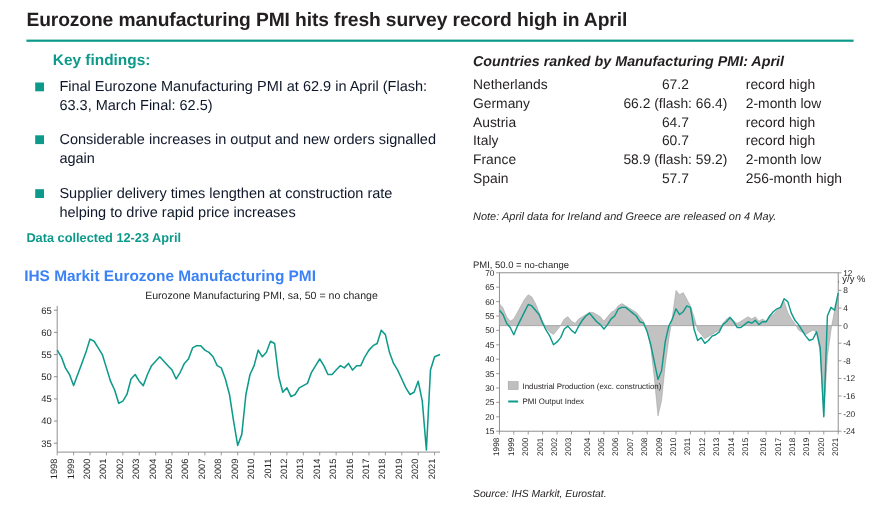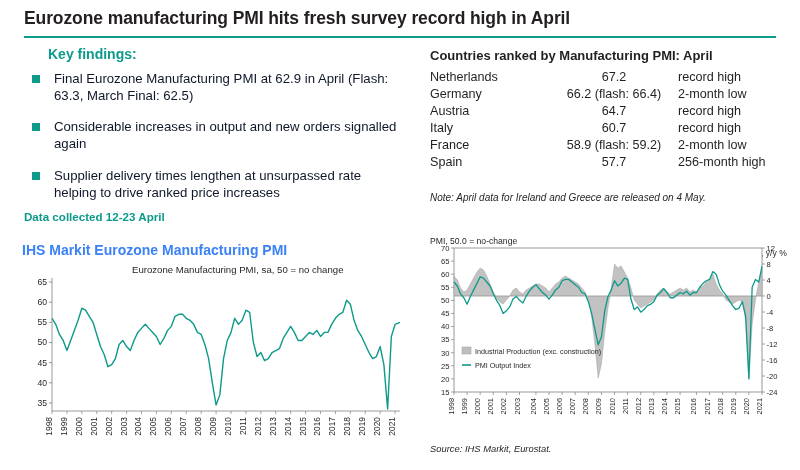--- a/index.html
+++ b/index.html
@@ -95,20 +95,21 @@
     color: #231f20;
   }
   
   .table-title {
     position: absolute;
     left: 430px;
     top: 48px;
     font-size: 13px;
     font-weight: bold;
     color: #231f20;
+    font-style: italic;
   }
   table.pmi {
     position: absolute;
     left: 430px;
     top: 68px;
     width: 348px;
     border-collapse: collapse;
     font-size: 12.6px;
     color: #231f20;
   }
@@ -184,21 +185,21 @@
     <div class="bullet">
       <span class="sq"></span>
       <span>Final Eurozone Manufacturing PMI at 62.9 in April (Flash: 63.3, March Final: 62.5)</span>
     </div>
     <div class="bullet">
       <span class="sq"></span>
       <span>Considerable increases in output and new orders signalled again</span>
     </div>
     <div class="bullet">
       <span class="sq"></span>
-      <span>Supplier delivery times lengthen at unsurpassed rate helping to drive ranked price increases</span>
+      <span>Supplier delivery times lengthen at construction rate helping to drive rapid price increases</span>
     </div>
   </div>
 
   <div class="collected">Data collected 12-23 April</div>
 
   <div class="left-chart-title">IHS Markit Eurozone Manufacturing PMI</div>
   <div class="left-chart-sub">Eurozone Manufacturing PMI, sa, 50 = no change</div>
 
   <div class="left-chart-wrap">
     <svg id="leftChart" width="390" height="185" viewBox="0 0 390 185">

